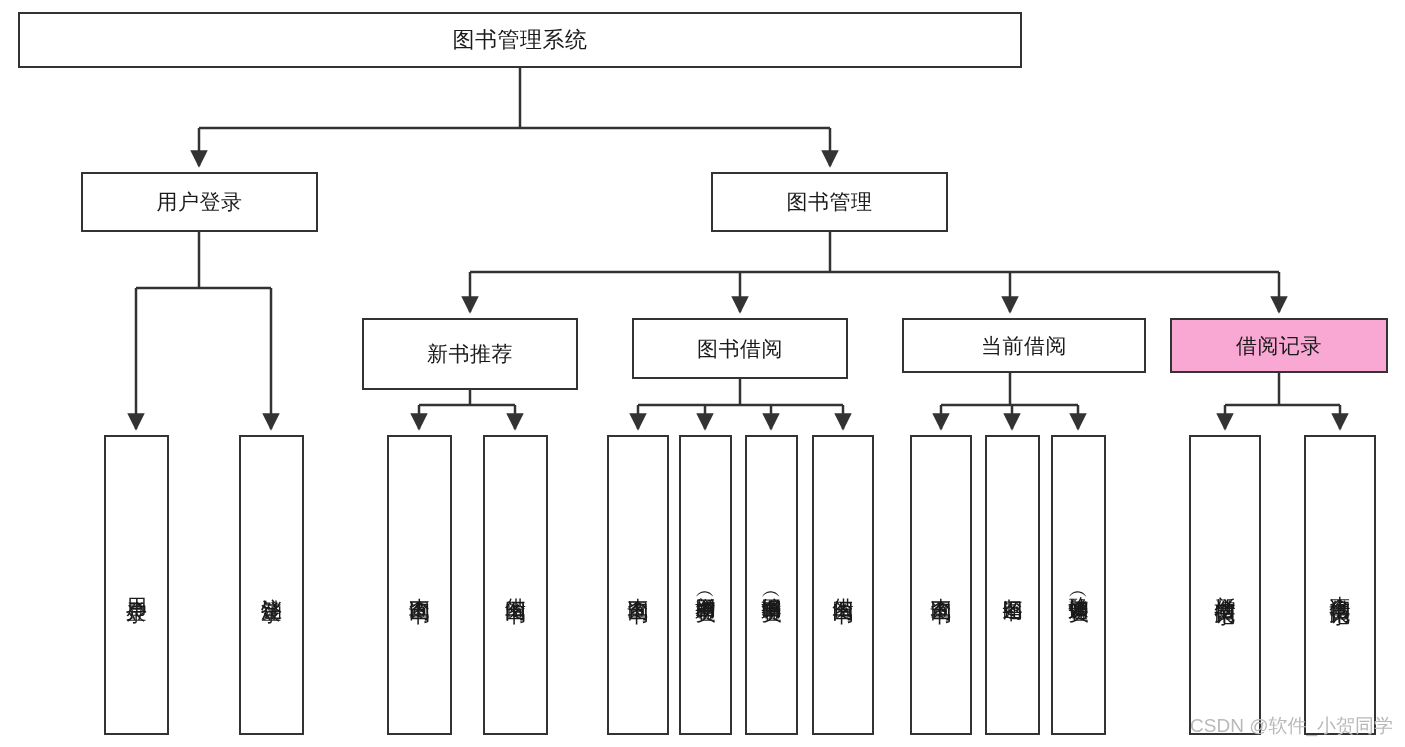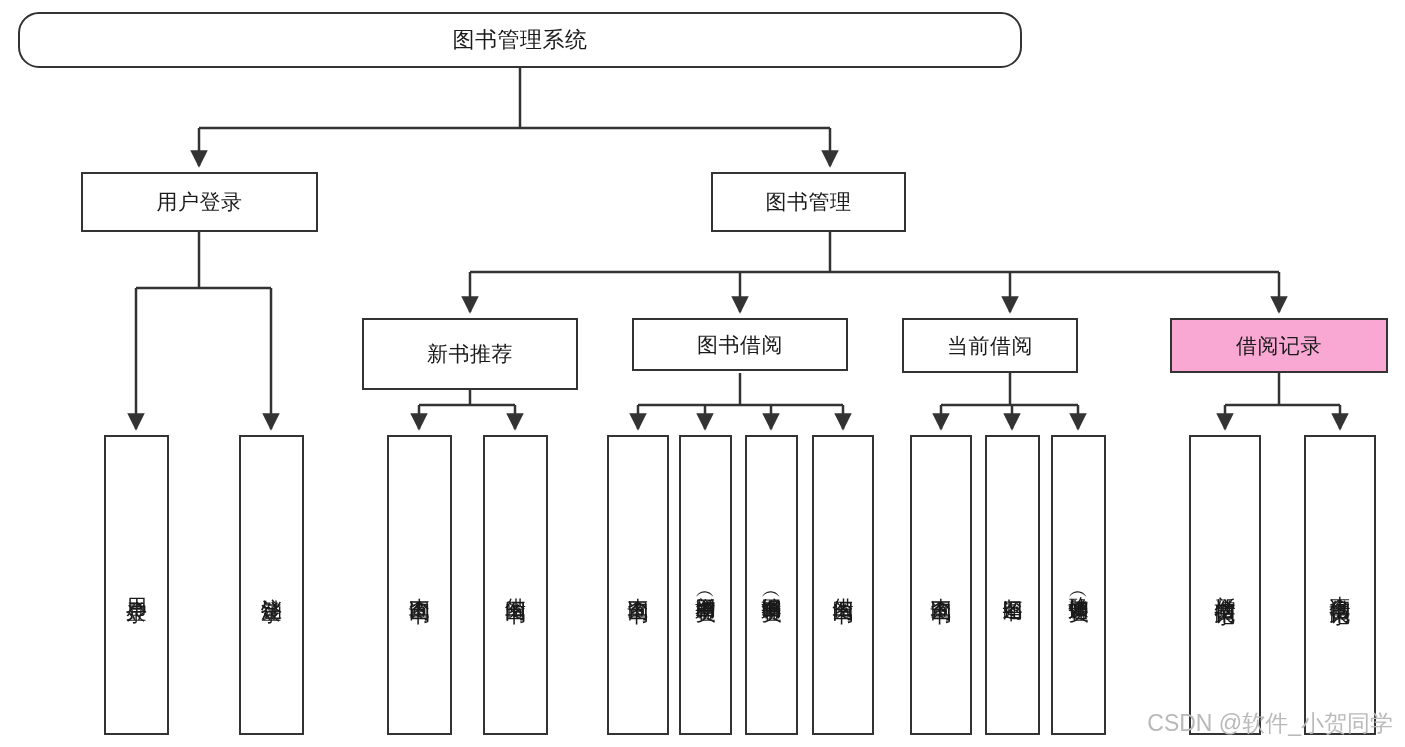--- a/index.html
+++ b/index.html
@@ -67,21 +67,21 @@
     max-height: 100%;
   }
   .node.vert.narrow .node-label {
     font-size: 20px;
     letter-spacing: 1px;
   }
   #watermark {
     position: absolute;
     right: 12px;
     bottom: 8px;
-    font-size: 23px;
+    font-size: 19px;
     color: #b9b9b9;
     z-index: 5;
     white-space: nowrap;
     user-select: none;
   }
 </style>
 </head>
 <body>
 
 <div id="diagram-root" style="background: rgb(255, 255, 255);">
@@ -129,38 +129,38 @@
       <path d="M 1012 405 L 1012 429" marker-end="url(#arrow)"></path>
       <path d="M 1078 405 L 1078 429" marker-end="url(#arrow)"></path>
 
       <path d="M 1279 373 L 1279 405"></path>
       <path d="M 1225 405 L 1340 405"></path>
       <path d="M 1225 405 L 1225 429" marker-end="url(#arrow)"></path>
       <path d="M 1340 405 L 1340 429" marker-end="url(#arrow)"></path>
     </g>
   </svg>
 
-  <div class="node horiz root" style="left: 18px; top: 12px; width: 1004px; height: 56px; border-color: rgb(51, 51, 51); background: rgb(255, 255, 255); color: rgb(26, 26, 26); border-radius: 21px;">
+  <div class="node horiz root" style="left: 18px; top: 12px; width: 1004px; height: 56px; border-color: rgb(51, 51, 51); background: rgb(255, 255, 255); color: rgb(26, 26, 26);">
     <span class="node-label">图书管理系统</span>
   </div>
 
   <div class="node horiz" style="left: 81px; top: 172px; width: 237px; height: 60px; border-color: rgb(51, 51, 51); background: rgb(255, 255, 255); color: rgb(26, 26, 26);">
     <span class="node-label">用户登录</span>
   </div>
-  <div class="node horiz" style="left: 711px; top: 172px; width: 195px; height: 60px; border-color: rgb(51, 51, 51); background: rgb(255, 255, 255); color: rgb(26, 26, 26);">
+  <div class="node horiz" style="left: 711px; top: 172px; width: 237px; height: 60px; border-color: rgb(51, 51, 51); background: rgb(255, 255, 255); color: rgb(26, 26, 26);">
     <span class="node-label">图书管理</span>
   </div>
 
   <div class="node horiz" style="left: 362px; top: 318px; width: 216px; height: 72px; border-color: rgb(51, 51, 51); background: rgb(255, 255, 255); color: rgb(26, 26, 26);">
     <span class="node-label">新书推荐</span>
   </div>
-  <div class="node horiz" style="left: 632px; top: 318px; width: 216px; height: 53px; border-color: rgb(51, 51, 51); background: rgb(255, 255, 255); color: rgb(26, 26, 26);">
+  <div class="node horiz" style="left: 632px; top: 318px; width: 216px; height: 61px; border-color: rgb(51, 51, 51); background: rgb(255, 255, 255); color: rgb(26, 26, 26);">
     <span class="node-label">图书借阅</span>
   </div>
-  <div class="node horiz" style="left: 902px; top: 318px; width: 176px; height: 55px; border-color: rgb(51, 51, 51); background: rgb(255, 255, 255); color: rgb(26, 26, 26);">
+  <div class="node horiz" style="left: 902px; top: 318px; width: 244px; height: 55px; border-color: rgb(51, 51, 51); background: rgb(255, 255, 255); color: rgb(26, 26, 26);">
     <span class="node-label">当前借阅</span>
   </div>
   <div class="node horiz" style="left: 1170px; top: 318px; width: 218px; height: 55px; border-color: rgb(51, 51, 51); background: #f9a8d4; color: rgb(26, 26, 26);">
     <span class="node-label">借阅记录</span>
   </div>
 
   <div class="node vert" style="left: 104px; top: 435px; width: 65px; height: 300px; border-color: rgb(51, 51, 51); background: rgb(255, 255, 255); color: rgb(26, 26, 26);">
     <span class="node-label">用户登录</span>
   </div>
   <div class="node vert" style="left: 239px; top: 435px; width: 65px; height: 300px; border-color: rgb(51, 51, 51); background: rgb(255, 255, 255); color: rgb(26, 26, 26);">

